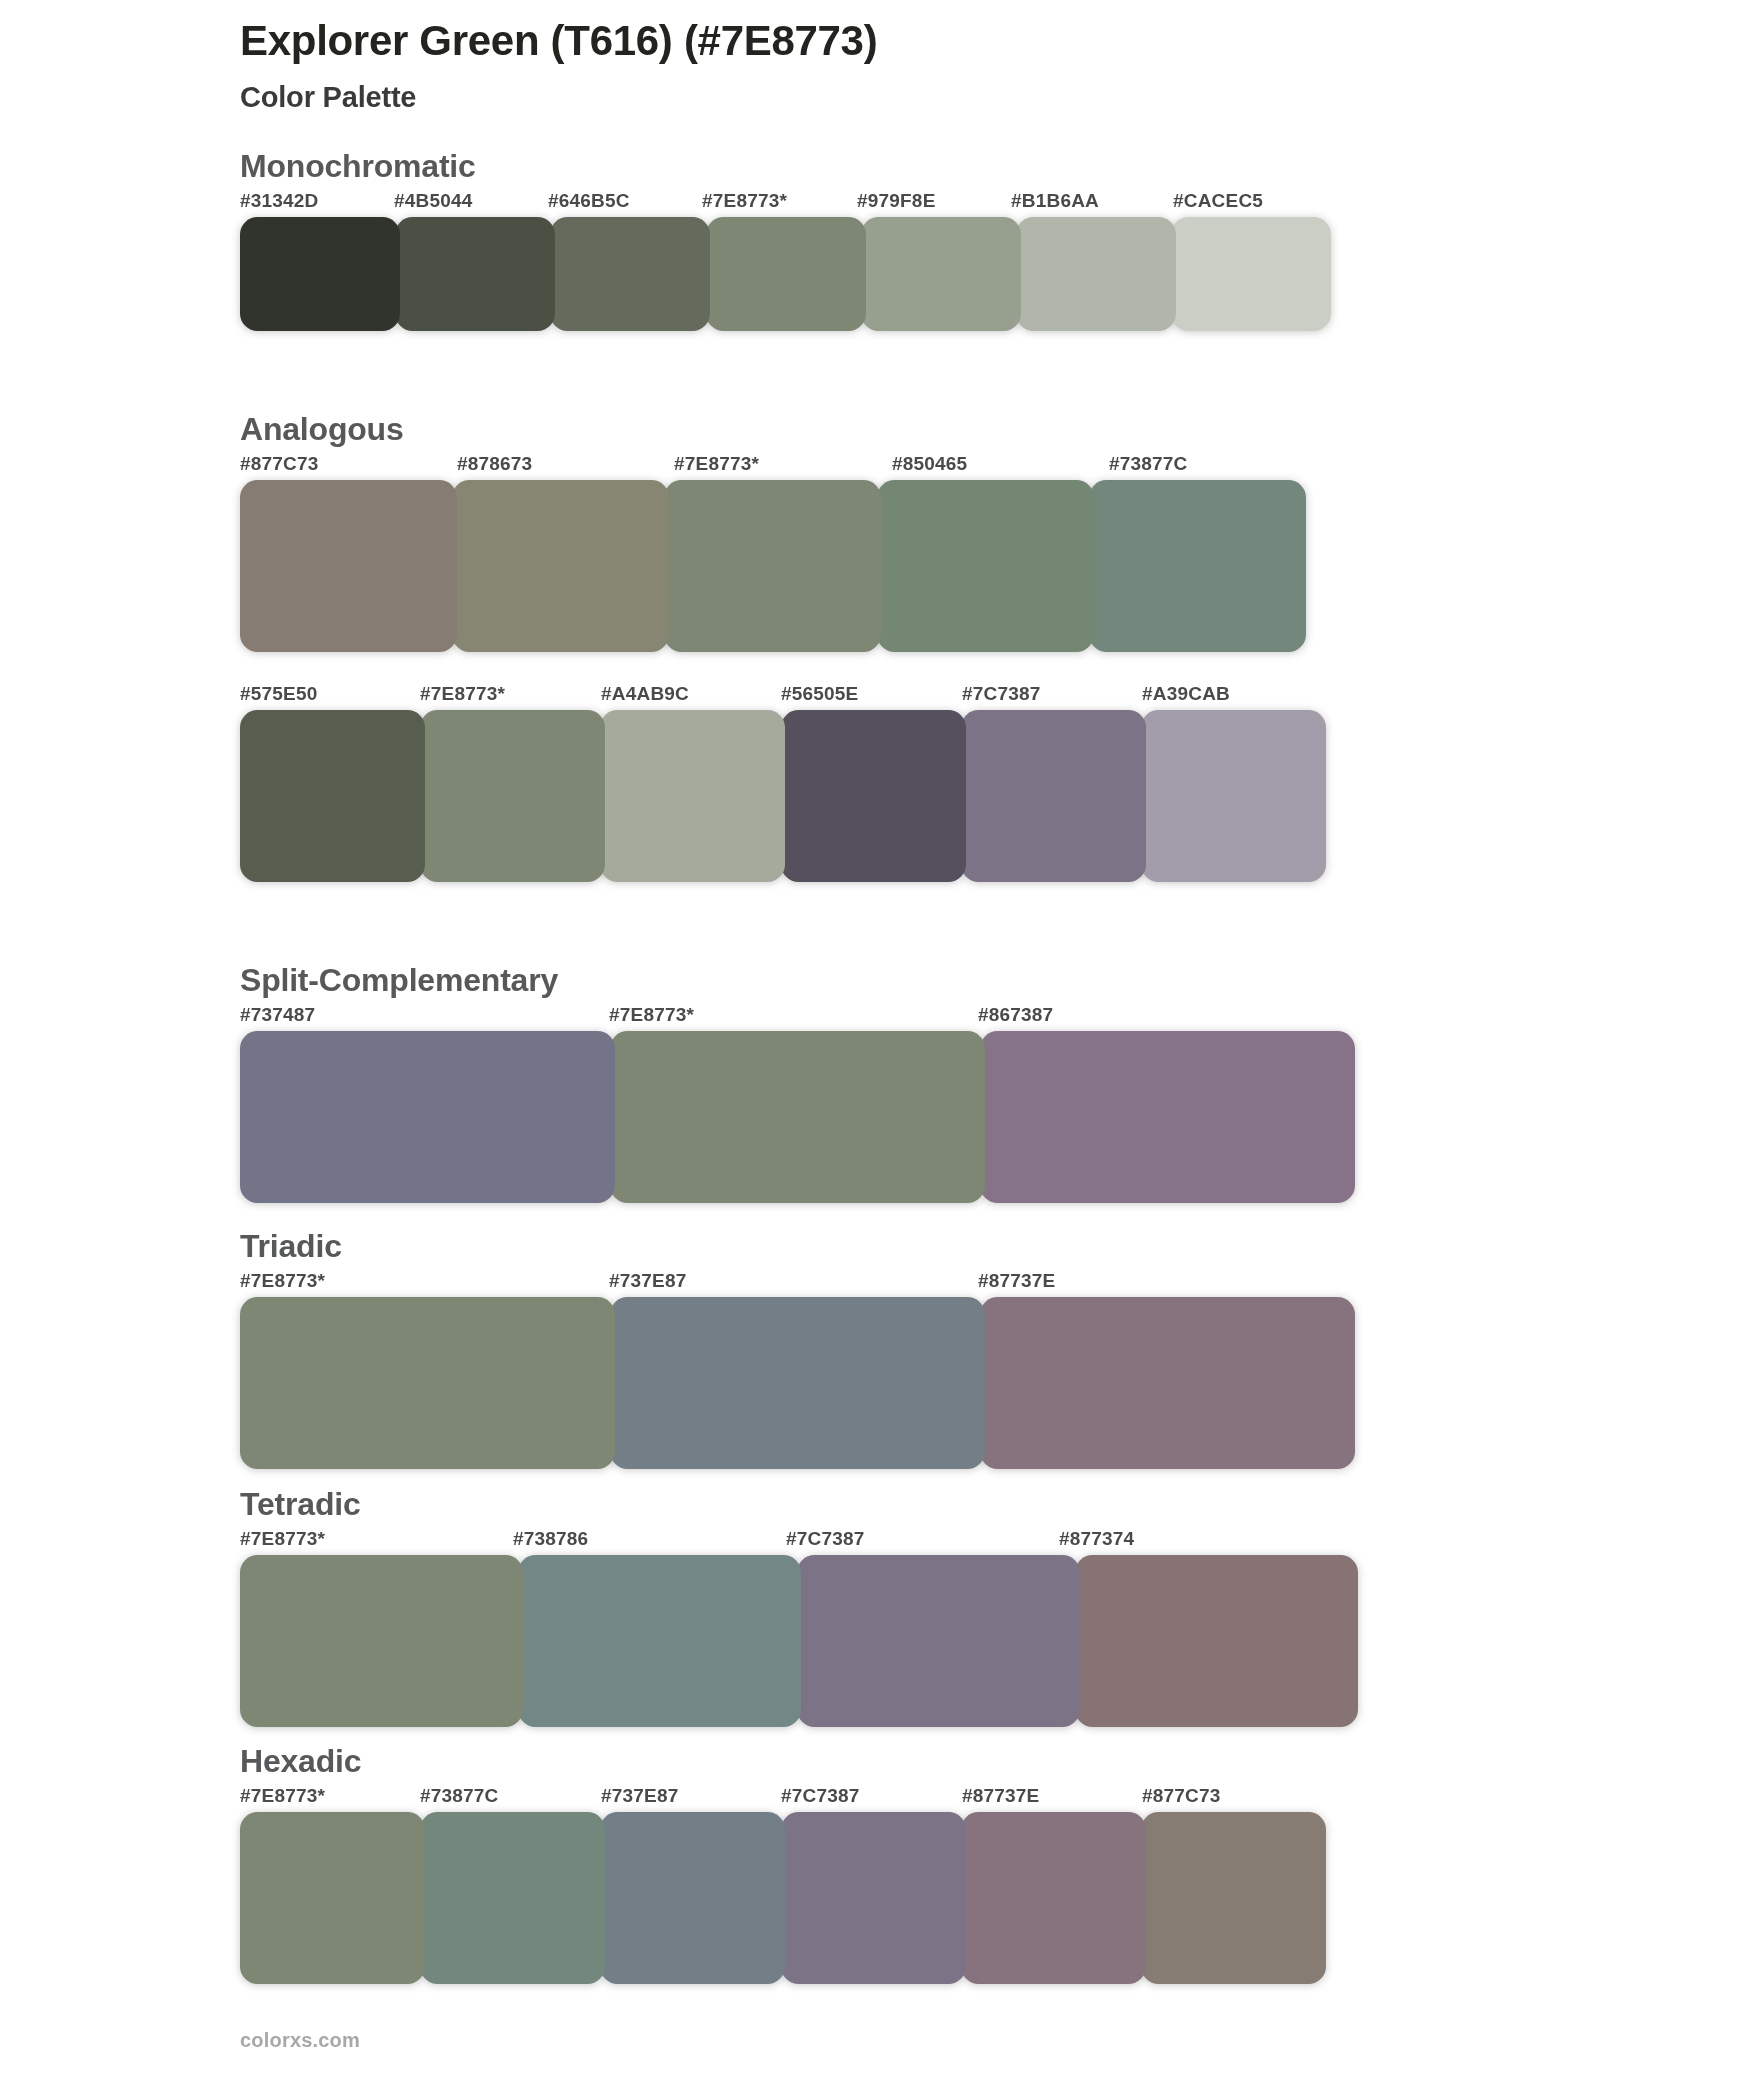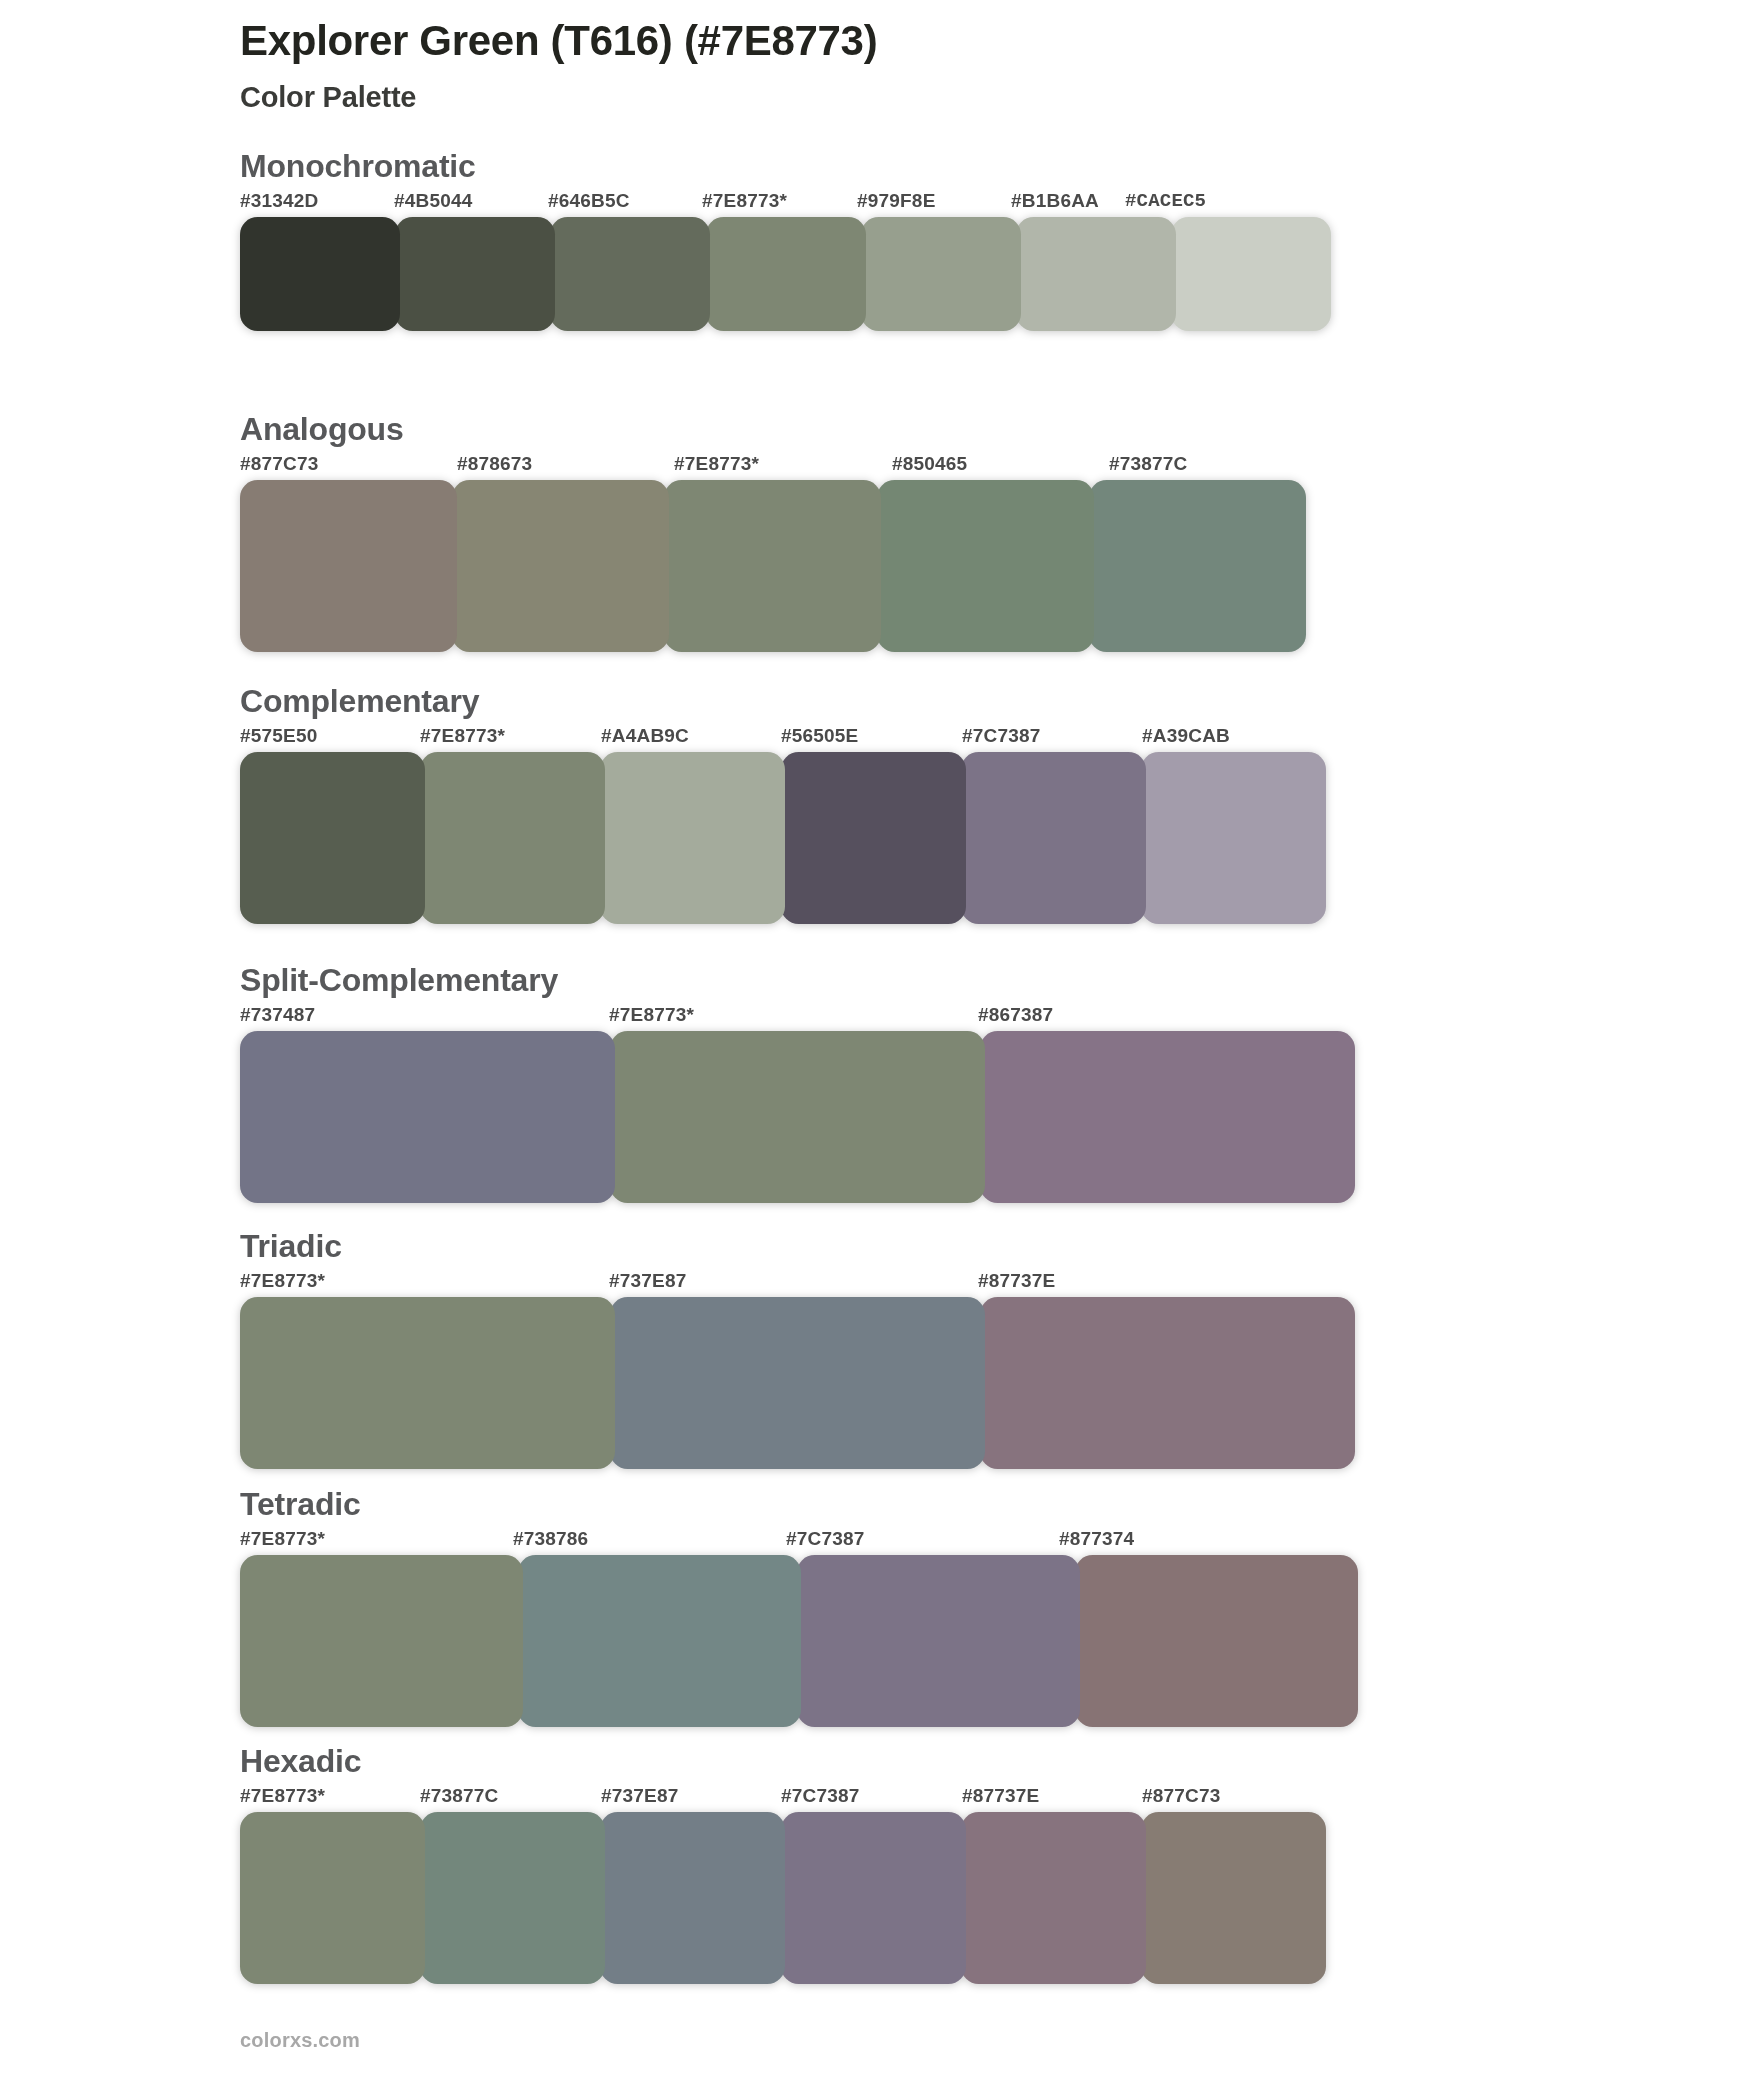--- a/index.html
+++ b/index.html
@@ -120,21 +120,21 @@
   <div class="sections" id="sections-root">
       <div class="section" style="top: 148px;">
         <div class="section-title">Monochromatic</div>
         <div class="labels">
           <span class="label" style="left: 0px;">#31342D</span>
           <span class="label" style="left: 154px;">#4B5044</span>
           <span class="label" style="left: 308px; text-align: center;">#646B5C</span>
           <span class="label" style="left: 462px;">#7E8773*</span>
           <span class="label" style="left: 617px;">#979F8E</span>
           <span class="label" style="left: 771px;">#B1B6AA</span>
-          <span class="label" style="left: 885px; font-family: Liberation Mono, monospace;">#CACEC5</span>
+          <span class="label" style="left: 933px;">#CACEC5</span>
         </div>
         <div class="swatch-row" style="height: 114px;">
           <div class="swatch" title="#31342D" style="width: 160px; background: rgb(49, 52, 45); z-index: 7;"></div>
           <div class="swatch" title="#4B5044" style="width: 160px; background: rgb(75, 80, 68); z-index: 6;"></div>
           <div class="swatch" title="#646B5C" style="width: 160px; background: rgb(100, 107, 92); z-index: 5;"></div>
           <div class="swatch" title="#7E8773*" style="width: 160px; background: rgb(126, 135, 115); z-index: 4;"></div>
           <div class="swatch" title="#979F8E" style="width: 160px; background: rgb(151, 159, 142); z-index: 3;"></div>
           <div class="swatch" title="#B1B6AA" style="width: 160px; background: rgb(177, 182, 170); z-index: 2;"></div>
           <div class="swatch" title="#CACEC5" style="width: 160px; background: rgb(202, 206, 197); z-index: 1;"></div>
         </div>
@@ -150,21 +150,20 @@
         </div>
         <div class="swatch-row" style="height: 172px;">
           <div class="swatch" title="#877C73" style="width: 217px; background: rgb(135, 124, 115); z-index: 5;"></div>
           <div class="swatch" title="#878673" style="width: 217px; background: rgb(135, 134, 115); z-index: 4;"></div>
           <div class="swatch" title="#7E8773*" style="width: 217px; background: rgb(126, 135, 115); z-index: 3;"></div>
           <div class="swatch" title="#748773" style="width: 217px; background: rgb(116, 135, 115); z-index: 2;"></div>
           <div class="swatch" title="#73877C" style="width: 217px; background: rgb(115, 135, 124); z-index: 1;"></div>
         </div>
       </div>
       <div class="section" style="top: 683px;">
-        <div class="section-title">Complementary</div>
         <div class="labels">
           <span class="label" style="left: 0px;">#575E50</span>
           <span class="label" style="left: 180px;">#7E8773*</span>
           <span class="label" style="left: 361px;">#A4AB9C</span>
           <span class="label" style="left: 541px;">#56505E</span>
           <span class="label" style="left: 722px;">#7C7387</span>
           <span class="label" style="left: 902px;">#A39CAB</span>
         </div>
         <div class="swatch-row" style="height: 172px;">
           <div class="swatch" title="#575E50" style="width: 185px; background: rgb(87, 94, 80); z-index: 6;"></div>

